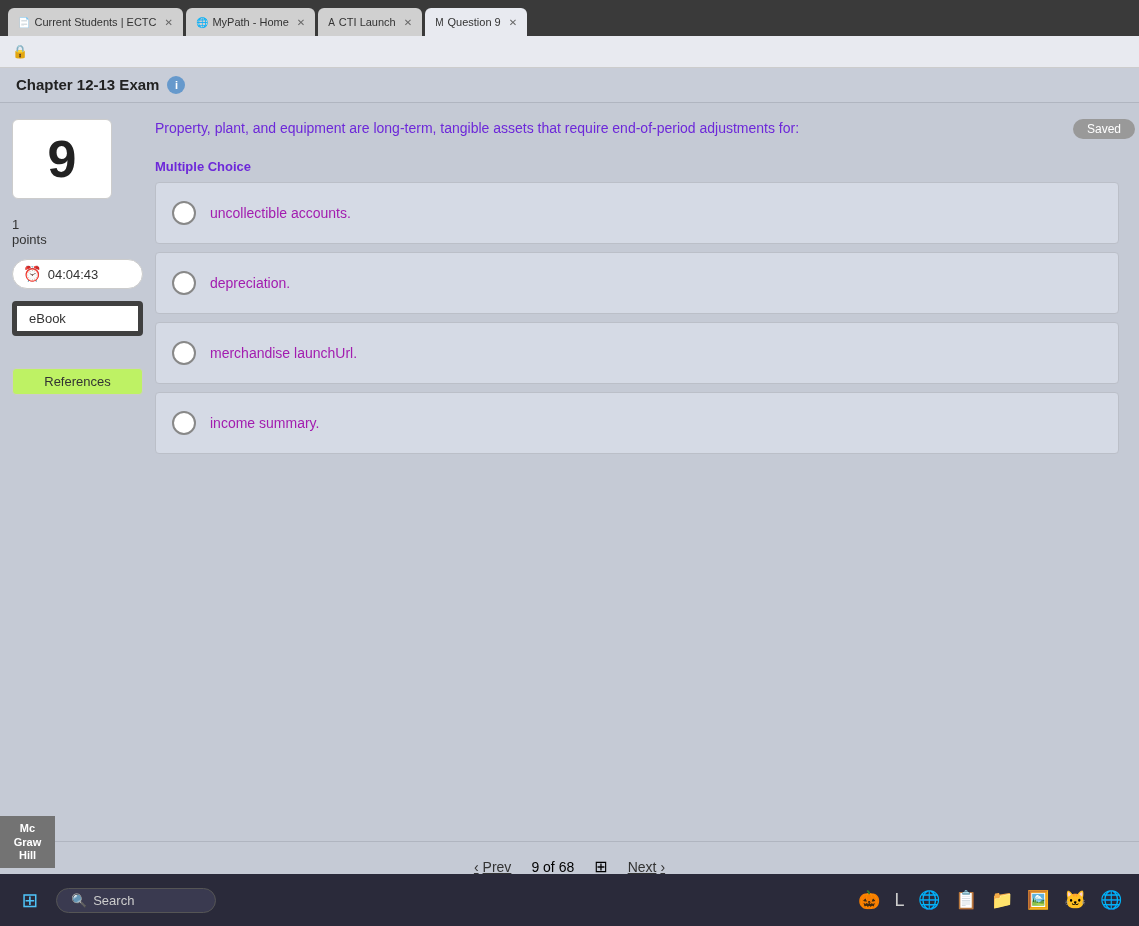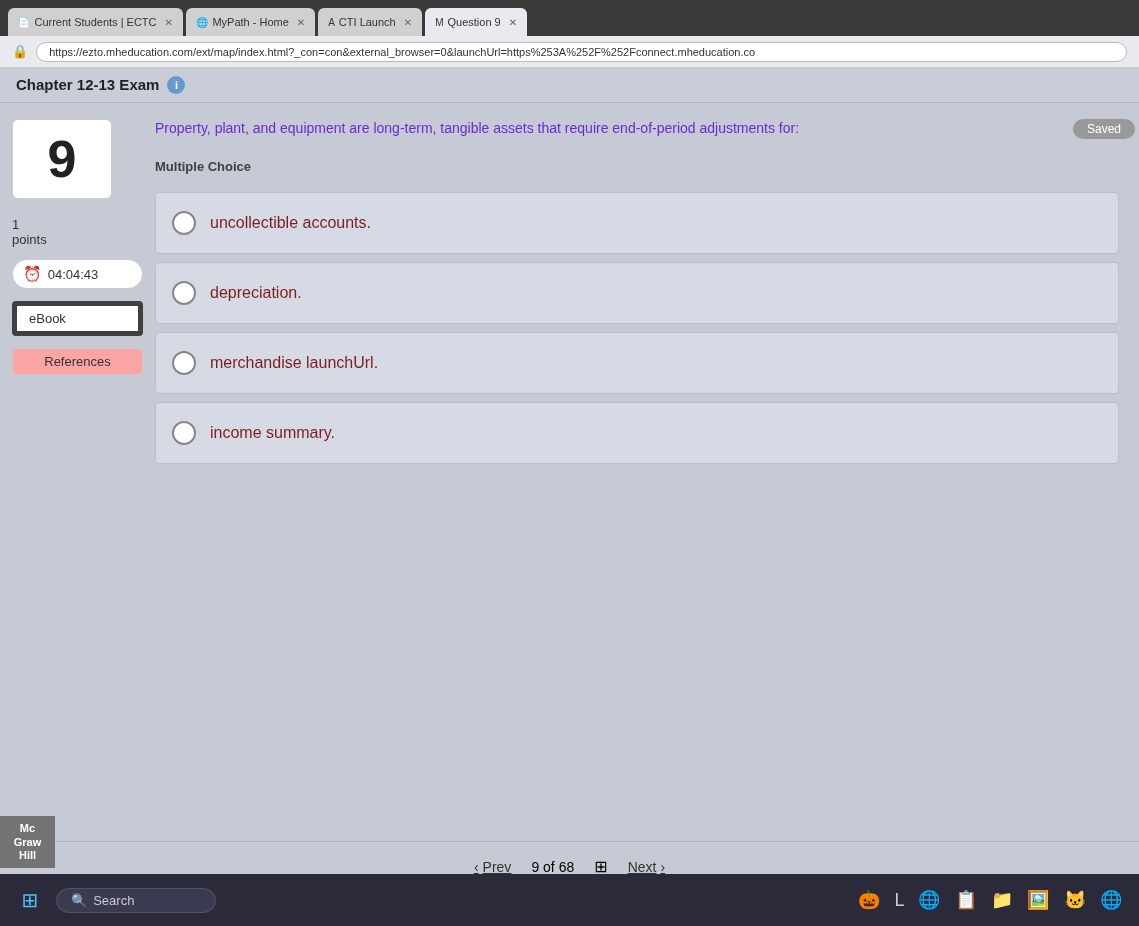--- a/index.html
+++ b/index.html
@@ -147,28 +147,29 @@
       background: white;
       border: 5px solid #404040;
       border-radius: 4px;
       padding: 5px 12px;
       font-size: 13px;
       color: #333;
       cursor: pointer;
       text-align: left;
     }
     .references-btn {
-      background: #fca5a5;
+      background: #bef264;
       border: 1px solid #ccc;
       border-radius: 4px;
       padding: 5px 12px;
       font-size: 13px;
       color: #333;
       cursor: pointer;
       text-align: center;
+      margin-top: 20px;
     }
 
     
     .question-area {
       flex: 1;
       padding: 16px 20px 0 0;
       display: flex;
       flex-direction: column;
       gap: 0;
       position: relative;
@@ -186,22 +187,22 @@
     .question-text {
       font-size: 14px;
       color: #6d28d9;
       margin-bottom: 14px;
       margin-right: 80px;
       line-height: 1.4;
     }
     .multiple-choice-label {
       font-size: 13px;
       font-weight: bold;
-      color: #404040;
-      margin-bottom: 12px;
+      color: #6d28d9;
+      margin-bottom: 2px;
       padding: 6px 0;
     }
 
     
     .answer-option {
       background: rgba(220, 225, 235, 0.7);
       border: 1px solid #bbbfc8;
       border-radius: 4px;
       padding: 18px 16px;
       display: flex;
@@ -213,22 +214,22 @@
     }
     .radio-circle {
       width: 24px;
       height: 24px;
       border: 2px solid #888;
       border-radius: 50%;
       flex-shrink: 0;
       background: white;
     }
     .answer-text {
-      font-size: 16px;
-      color: #7f1d1d;
+      font-size: 14px;
+      color: #a21caf;
     }
 
     
     .bottom-nav {
       height: 50px;
       background: #c5cad5;
       display: flex;
       align-items: center;
       justify-content: center;
       gap: 20px;
@@ -355,21 +356,20 @@
   </div>
   <div class="tab active">
     <span class="tab-favicon">M</span>
     <span>Question 9</span>
     <span class="tab-close">✕</span>
   </div>
 </div>
 
 <div class="address-bar-row">
   <span class="lock-icon">🔒</span>
-  <div class="address-bar">https://ezto.mheducation.com/ext/map/index.html?_con=con&amp;external_browser=0&amp;launchUrl=https%253A%252F%252Fconnect.mheducation.co</div>
 </div>
 
 <div class="page-header">
   <span class="page-header-title">Chapter 12-13 Exam</span>
   <span class="info-icon">i</span>
 </div>
 
 <div class="main-content">
 
   <div class="sidebar">

